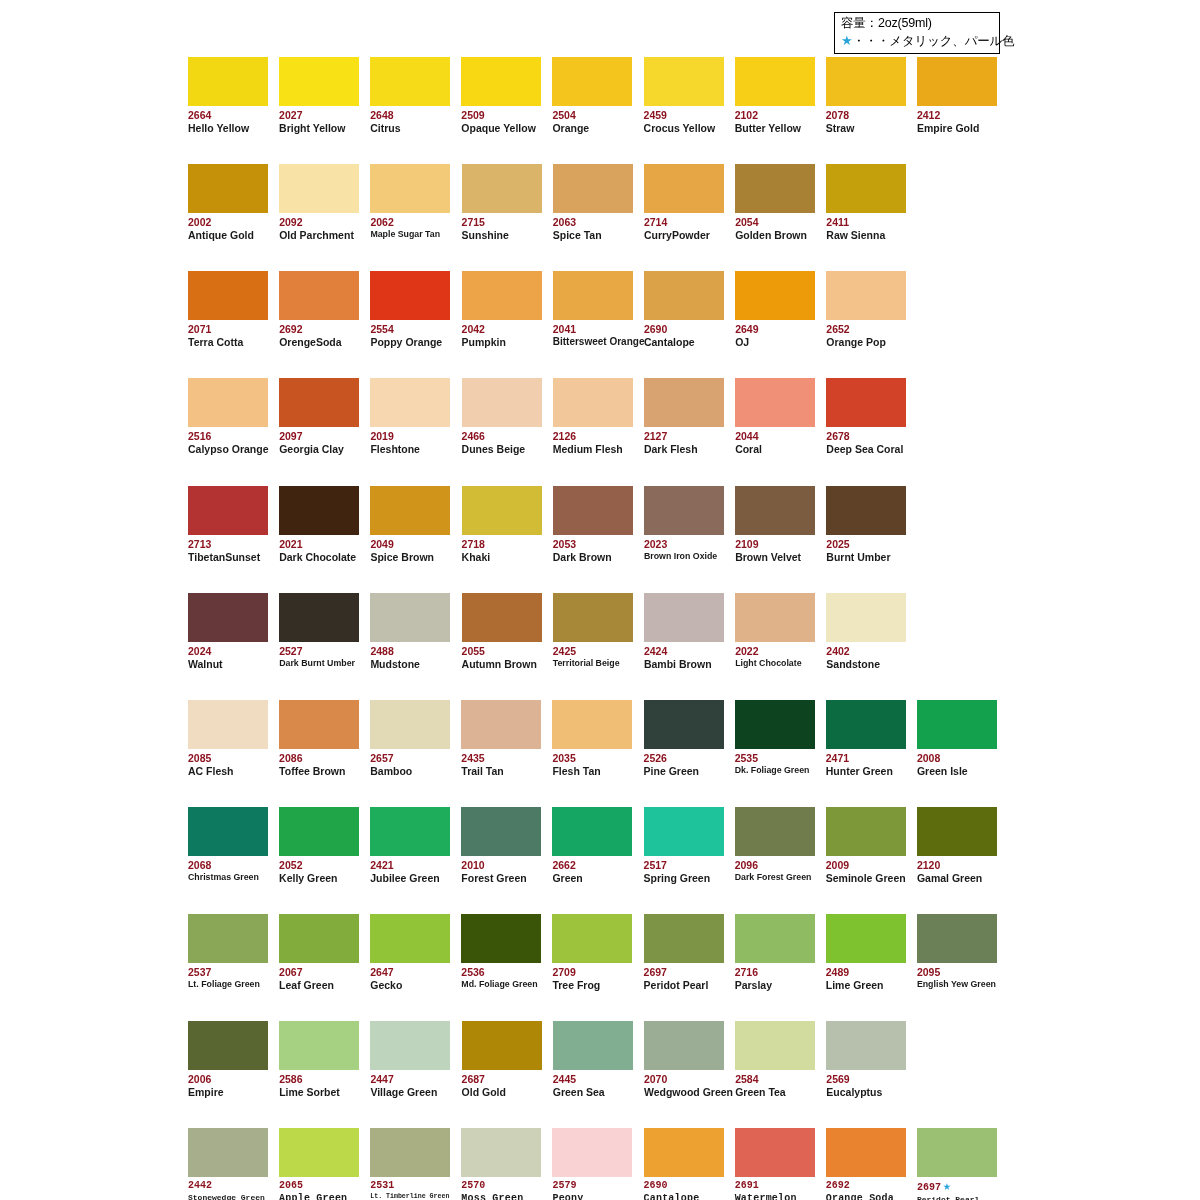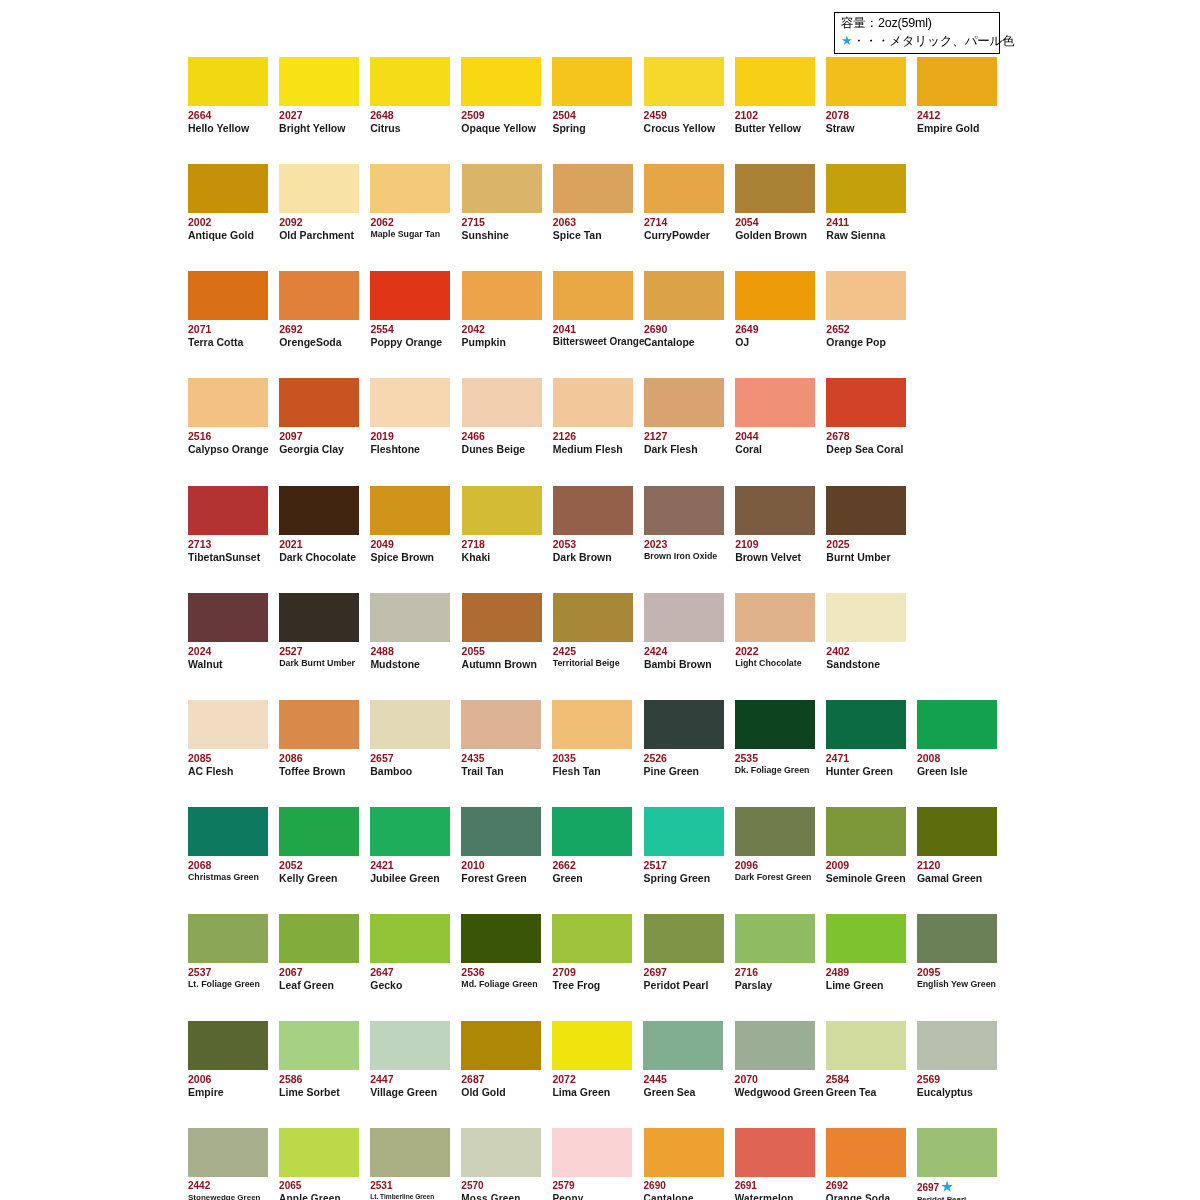--- a/index.html
+++ b/index.html
@@ -78,21 +78,21 @@
     font-weight: bold;
     color: #1a1a1a;
     line-height: 1.15;
     white-space: nowrap;
     margin-top: 1px;
   }
   .name.sm   { font-size: 8.8px; }
   .name.xsm  { font-size: 10px; }
   
   .mono .code, .mono .name {
-    font-family: Liberation Sans, sans-serif;
+    font-family: Liberation Mono, monospace;
     font-weight: bold;
   }
   .mono .name      { font-size: 10px; letter-spacing: .2px; }
   .mono .name.sm   { font-size: 8px;  letter-spacing: 0; }
   .mono .name.xsm  { font-size: 6.6px; letter-spacing: 0; }
   .mono .code      { font-size: 10px; }
 
   .row-gap { height: 30px; }
 </style>
 </head>
@@ -123,21 +123,21 @@
         <div class="name">Citrus</div>
       </div>
       <div class="cell">
         <div class="chip" style="background: rgb(247, 216, 18);"></div>
         <div class="code">2509</div>
         <div class="name">Opaque Yellow</div>
       </div>
       <div class="cell">
         <div class="chip" style="background: rgb(244, 197, 28);"></div>
         <div class="code">2504</div>
-        <div class="name">Spring</div>
+        <div class="name">Orange</div>
       </div>
       <div class="cell">
         <div class="chip" style="background: rgb(246, 215, 43);"></div>
         <div class="code">2459</div>
         <div class="name">Crocus Yellow</div>
       </div>
       <div class="cell">
         <div class="chip" style="background: rgb(246, 207, 22);"></div>
         <div class="code">2102</div>
         <div class="name">Butter Yellow</div>
@@ -528,25 +528,20 @@
         <div class="chip" style="background: rgb(190, 212, 189);"></div>
         <div class="code">2447</div>
         <div class="name">Village Green</div>
       </div>
       <div class="cell">
         <div class="chip" style="background: rgb(173, 135, 5);"></div>
         <div class="code">2687</div>
         <div class="name">Old Gold</div>
       </div>
       <div class="cell">
-        <div class="chip" style="background: rgb(237, 229, 13);"></div>
-        <div class="code">2072</div>
-        <div class="name">Lima Green</div>
-      </div>
-      <div class="cell">
         <div class="chip" style="background: rgb(129, 174, 145);"></div>
         <div class="code">2445</div>
         <div class="name">Green Sea</div>
       </div>
       <div class="cell">
         <div class="chip" style="background: rgb(155, 174, 149);"></div>
         <div class="code">2070</div>
         <div class="name">Wedgwood Green</div>
       </div>
       <div class="cell">

